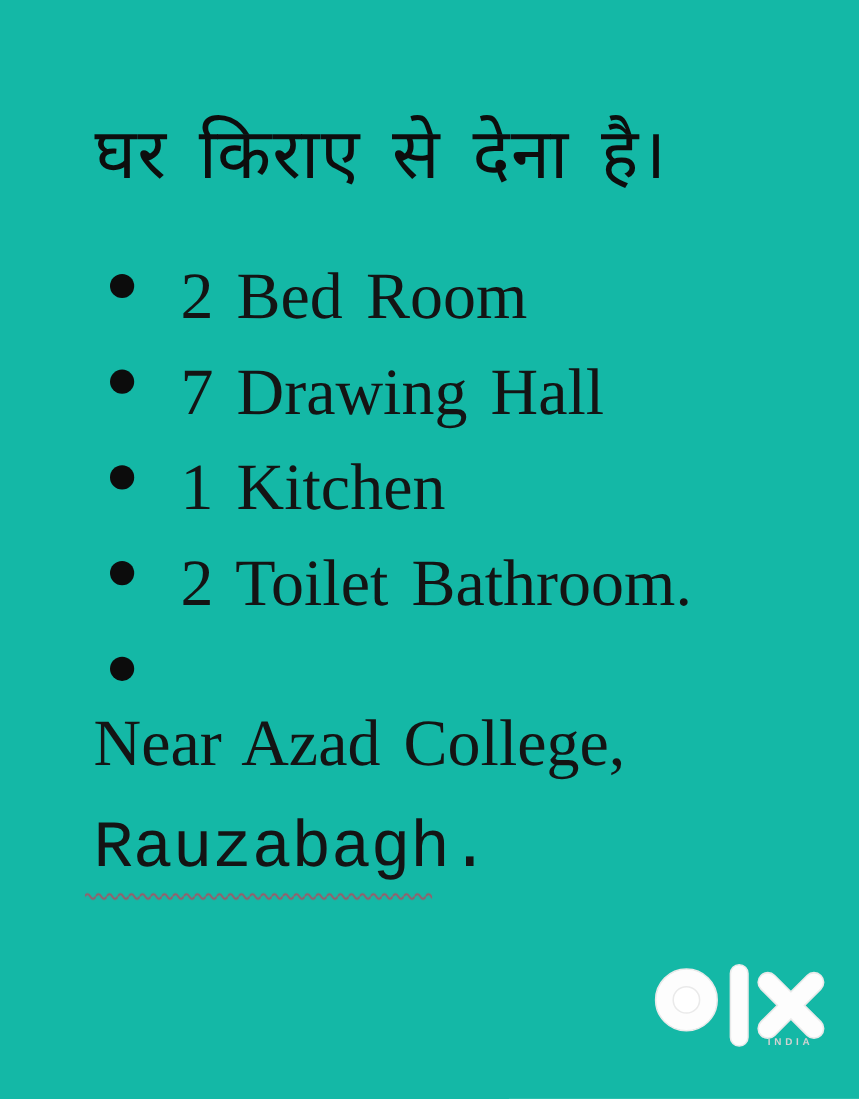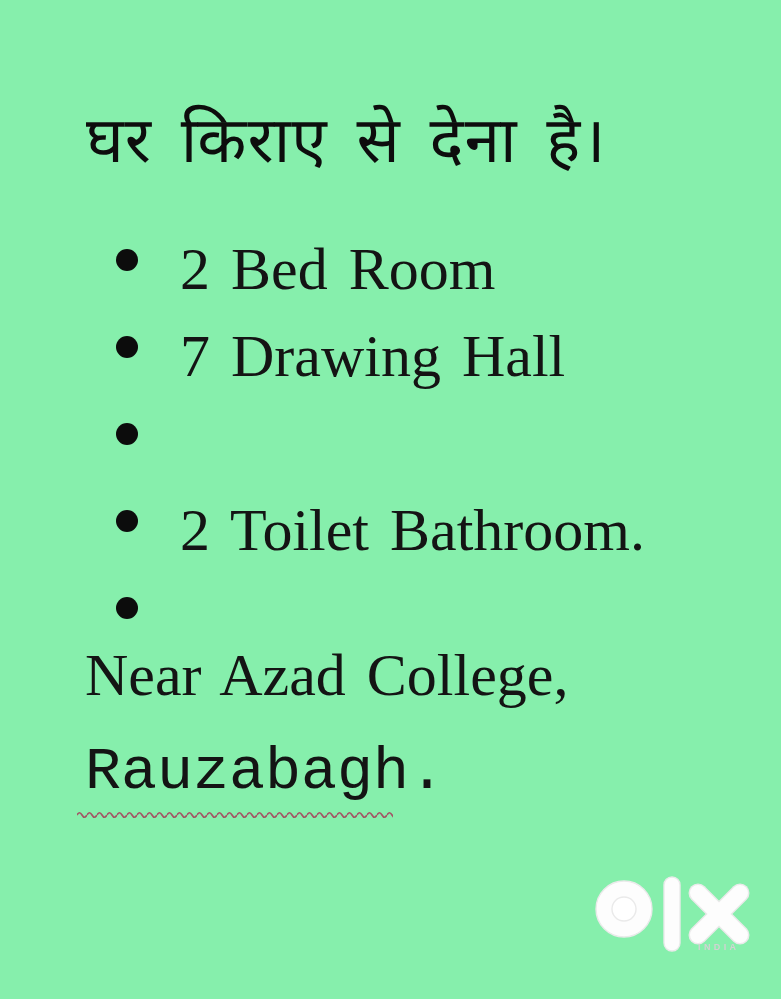--- a/index.html
+++ b/index.html
@@ -4,21 +4,21 @@
 <style>
   html, body {
     margin: 0;
     padding: 0;
     background: #ffffff;
   }
   .canvas {
     position: relative;
     width: 781px;
     height: 999px;
-    background: #86efac;
+    background: #14b8a6;
     overflow: hidden;
   }
   .hindi-title {
     position: absolute;
     left: 86px;
     top: 94px;
     font-family: "Liberation Sans", "DejaVu Sans", sans-serif;
     font-size: 64px;
     font-weight: 500;
     color: #0d0d0d;
@@ -29,21 +29,21 @@
   .serif-text {
     font-family: "Liberation Serif", "DejaVu Serif", serif;
     font-size: 60px;
     line-height: 62px;
     color: #141414;
     white-space: nowrap;
     word-spacing: 6px;
   }
   .list-row {
     position: absolute;
-    left: 116px;
+    left: 100px;
   }
   .bullet-dot {
     position: absolute;
     left: 0;
     top: 11px;
     width: 22px;
     height: 22px;
     border-radius: 50%;
     background: #0c0c0c;
   }
@@ -100,20 +100,21 @@
     <span class="list-text">2 Bed Room</span>
   </div>
 
   <div class="list-row row-2 serif-text">
     <span class="bullet-dot"></span>
     <span class="list-text">7 Drawing Hall</span>
   </div>
 
   <div class="list-row row-3 serif-text">
     <span class="bullet-dot"></span>
+    <span class="list-text">1 Kitchen</span>
   </div>
 
   <div class="list-row row-4 serif-text">
     <span class="bullet-dot"></span>
     <span class="list-text">2 Toilet Bathroom.</span>
   </div>
 
   <div class="list-row row-5 serif-text">
     <span class="bullet-dot"></span>
   </div>

